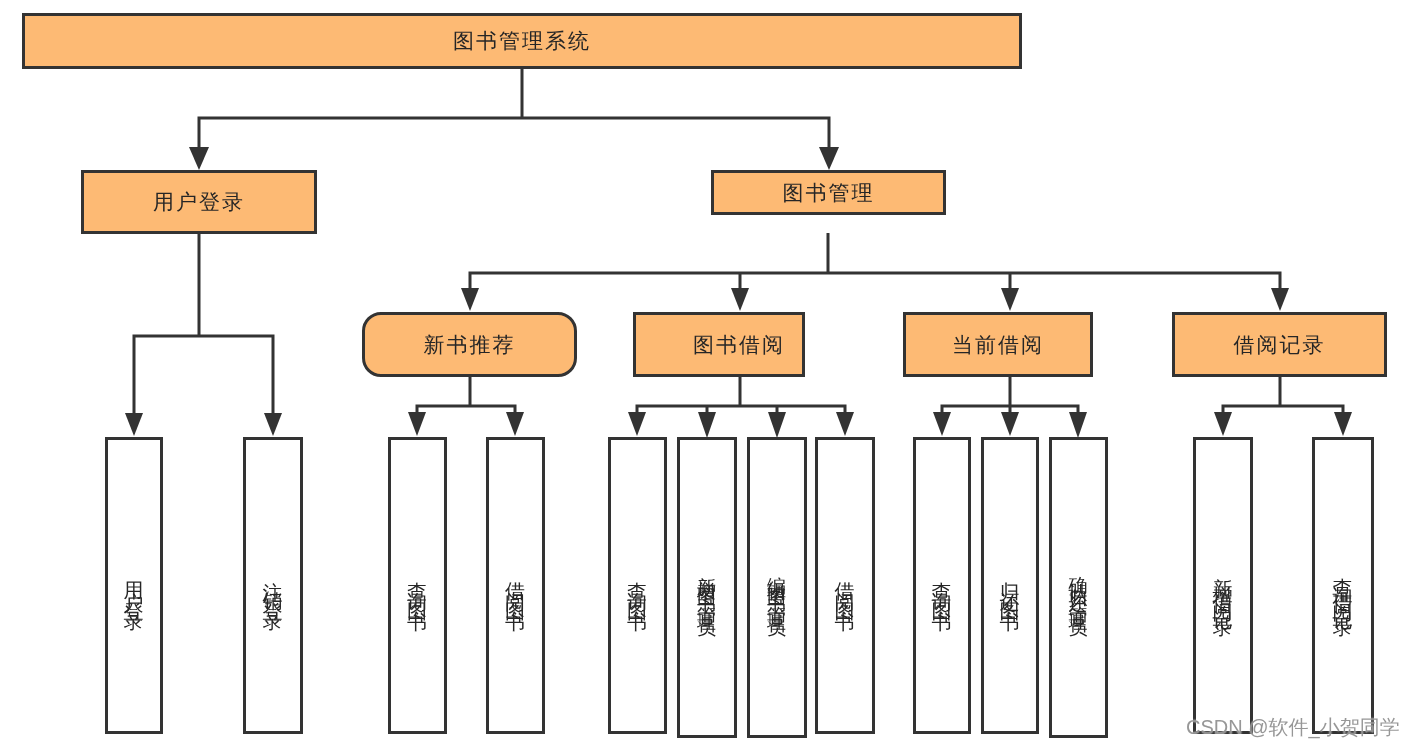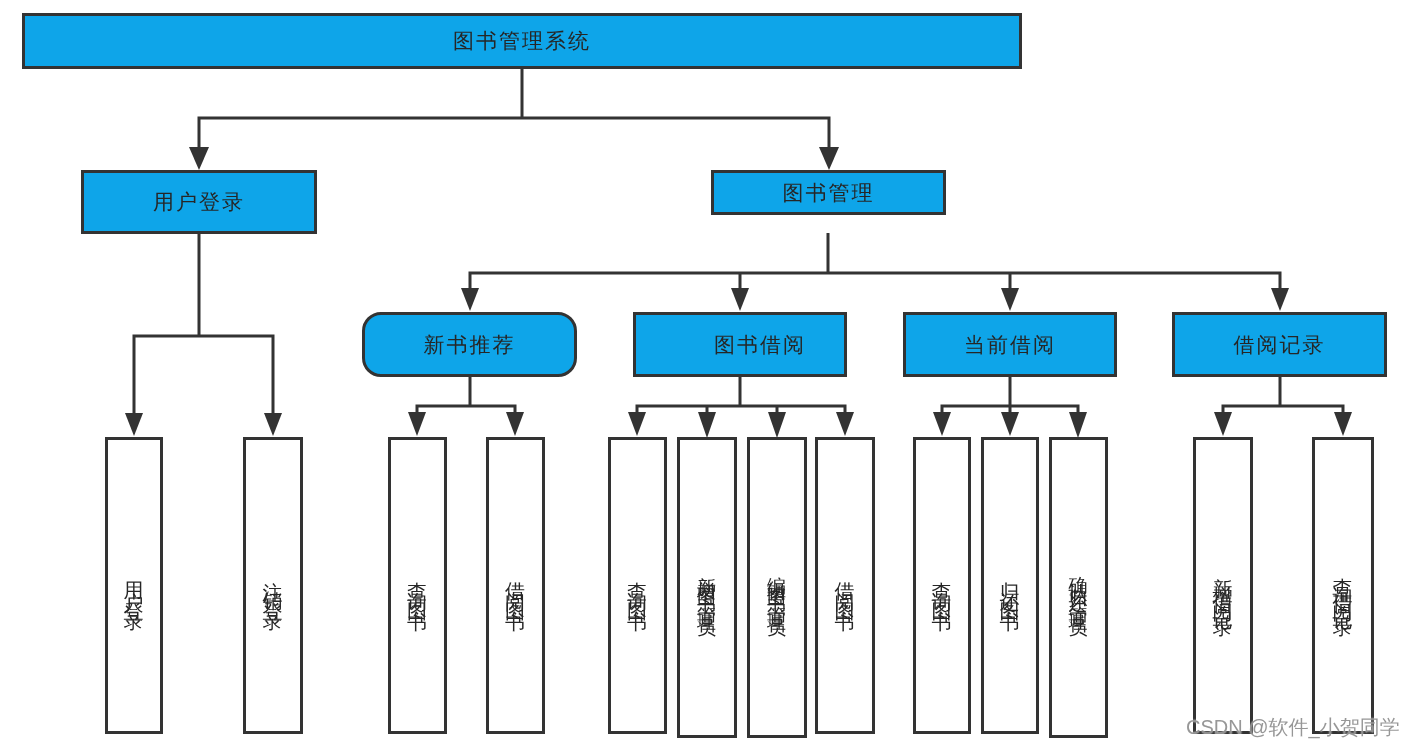--- a/index.html
+++ b/index.html
@@ -7,21 +7,21 @@
     position:relative;
     width:1405px;height:747px;
     background:#ffffff;
     font-family:"Liberation Sans","DejaVu Sans",sans-serif;
     overflow:hidden;
   }
   #connectors{position:absolute;left:0;top:0;width:1405px;height:747px;}
   .hbox{
     position:absolute;
     box-sizing:border-box;
-    background:#0ea5e9;
+    background:#fdba74;
     border:3px solid #333333;
     display:flex;align-items:center;justify-content:center;
     font-size:21px;letter-spacing:2px;color:#262626;
     white-space:nowrap;
   }
   .vbox{
     position:absolute;
     box-sizing:border-box;
     background:#ffffff;
     border:3px solid #333333;
@@ -111,24 +111,24 @@
   <div class="hbox" style="left:81px;top:170px;width:236px;height:64px;">
     <span>用户登录</span>
   </div>
   <div class="hbox" style="left:711px;top:170px;width:235px;height:45px;">
     <span>图书管理</span>
   </div>
 
   <div class="hbox" style="left:362px;top:312px;width:215px;height:65px;border-radius:19px;">
     <span>新书推荐</span>
   </div>
-  <div class="hbox" style="left:633px;top:312px;width:214px;height:65px;padding-left:40px;">
+  <div class="hbox" style="left:633px;top:312px;width:172px;height:65px;padding-left:40px;">
     <span>图书借阅</span>
   </div>
-  <div class="hbox" style="left:903px;top:312px;width:214px;height:65px;">
+  <div class="hbox" style="left:903px;top:312px;width:190px;height:65px;">
     <span>当前借阅</span>
   </div>
   <div class="hbox" style="left:1172px;top:312px;width:215px;height:65px;">
     <span>借阅记录</span>
   </div>
 
   <div class="vbox" style="left:105px;width:58px;">
     <span class="vtext">用户登录</span>
   </div>
   <div class="vbox" style="left:243px;width:60px;">

